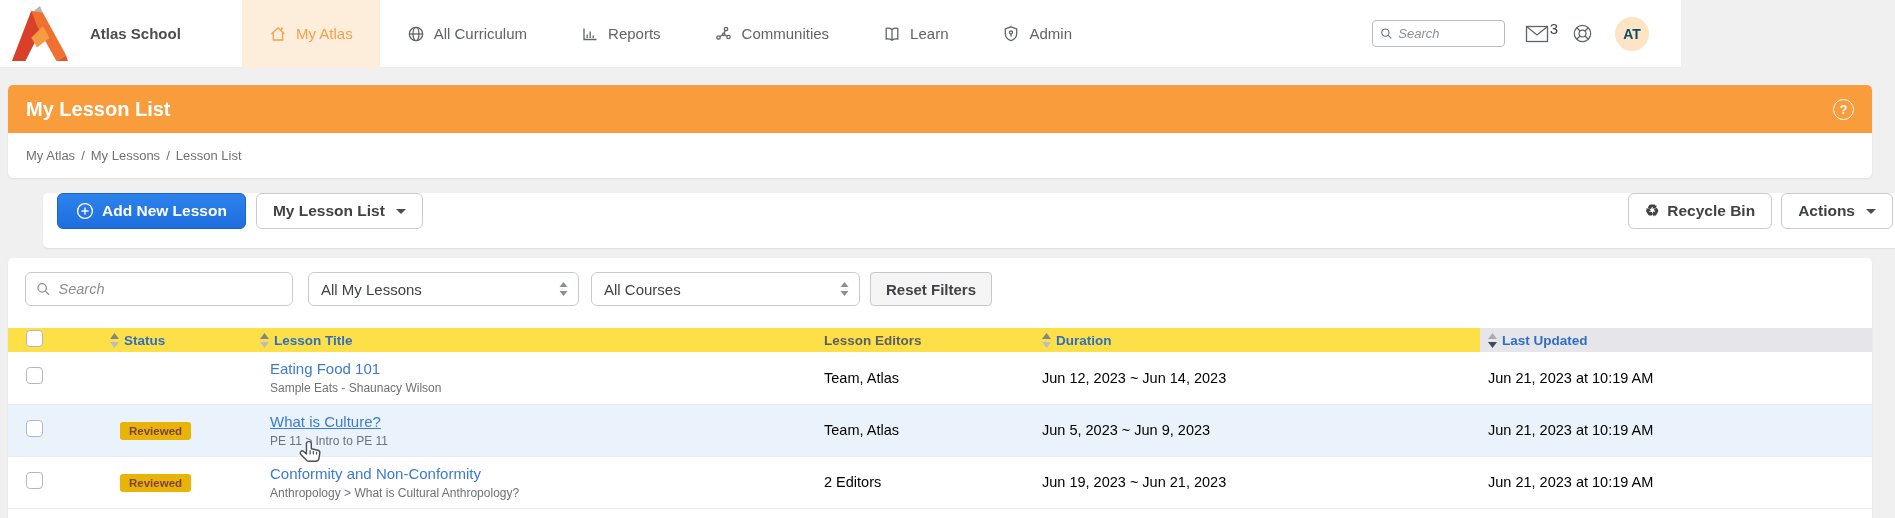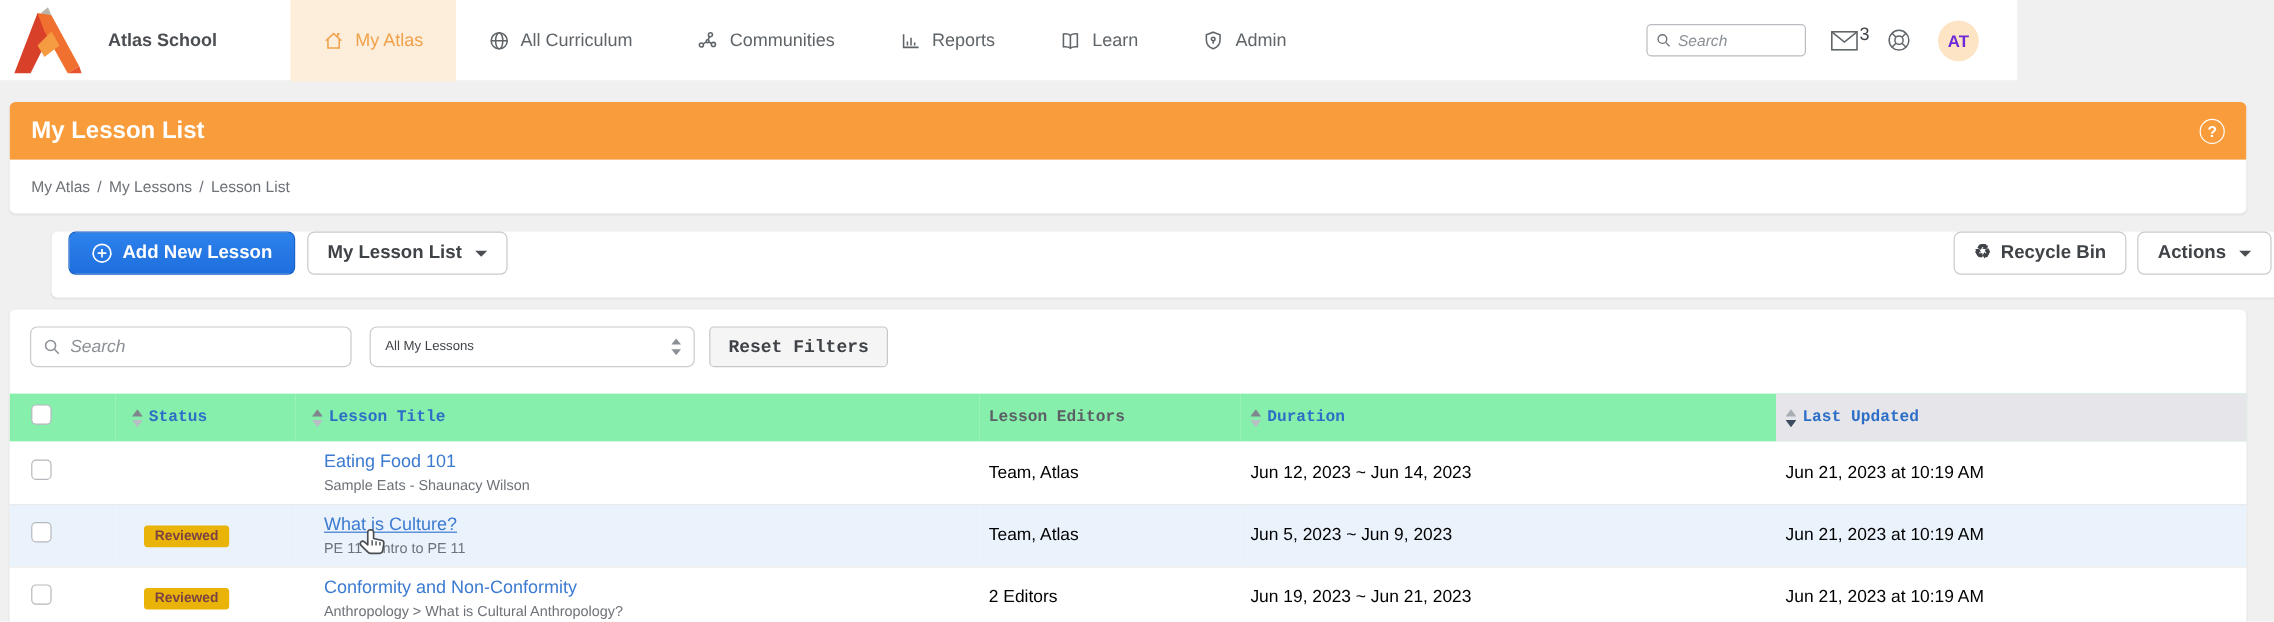--- a/index.html
+++ b/index.html
@@ -34,21 +34,21 @@
   .tb-search input {
     border:none; outline:none; width:100%; margin-left:6px;
     font-size:13px; font-family:"Liberation Sans",sans-serif; color:#4a4e52;
   }
   .tb-search input::placeholder { font-style:italic; color:#8a9096; }
   .mail-wrap { display:flex; align-items:flex-start; margin-left:20px; }
   .mail-count { font-size:15px; color:#3f4347; margin-left:1px; transform:translateY(-5px); }
   .buoy-wrap { margin-left:14px; display:flex; align-items:center; }
   .avatar {
     margin-left:22px; width:34px; height:34px; border-radius:50%;
-    background:#fce4c4; color:#6d28d9; font-weight:bold; font-size:14px;
+    background:#fce4c4; color:#0c4a6e; font-weight:bold; font-size:14px;
     display:flex; align-items:center; justify-content:center;
   }
   
   .card {
     position:absolute; left:8px; width:1864px; background:#fff;
     border-radius:5px; box-shadow:0 1px 2px rgba(0,0,0,.07);
   }
   .card-header { top:85px; height:93px; overflow:hidden; }
   .orange-bar {
     height:48px; background:#f89c3c; display:flex; align-items:center;
@@ -89,33 +89,33 @@
     width:268px; height:34px; border:1px solid #c8cacc; border-radius:6px;
     display:flex; align-items:center; padding:0 10px; margin-right:15px; background:#fff;
   }
   .f-search input {
     border:none; outline:none; width:100%; margin-left:8px; font-size:14.5px;
     font-family:"Liberation Sans",sans-serif; color:#4a4e52;
   }
   .f-search input::placeholder { font-style:italic; color:#8a9096; }
   .f-select {
     height:34px; border:1px solid #c8cacc; border-radius:6px; background:#fff;
-    display:flex; align-items:center; padding:0 10px 0 12px; font-size:11px; color:#3f4347;
+    display:flex; align-items:center; padding:0 10px 0 12px; font-size:15px; color:#3f4347;
     cursor:pointer;
   }
   .f-select .val { flex:1; }
   .f-sel-lessons { width:271px; margin-right:12px; }
   .f-sel-courses { width:269px; margin-right:10px; }
   .btn-reset {
     height:34px; border:1px solid #c6c8ca; border-radius:4px; background:#f5f5f6;
     font-size:15px; font-weight:bold; color:#3f4347; padding:0 15px; cursor:pointer;
-    font-family:Liberation Mono, monospace;
+    font-family:Liberation Sans, sans-serif;
   }
   table { width:100%; border-collapse:collapse; table-layout:fixed; margin-top:22px; }
-  thead tr { height:40px; background:#86efac;font-family:Liberation Mono, monospace; }
+  thead tr { height:24px; background:#fde047; }
   th { text-align:left; font-size:13.5px; font-weight:bold; vertical-align:middle; }
   .th-inner { display:flex; align-items:center; gap:5px; }
   .th-sortable { color:#2d6fc7; cursor:pointer; }
   .th-plain { color:#5c6065;text-align:center; }
   .th-pad14 { padding-left:14px; }
   .th-pad8 { padding-left:8px; }
   .col-updated-head { background:#e6e6ea; }
   tbody tr { height:52px; border-bottom:1px solid #e9eaec; background:#fff; }
   tbody tr.row-alt { background:#eaf2fb; }
   td { vertical-align:middle; }
@@ -164,38 +164,38 @@
     <div class="nav-item">
       <svg width="18" height="18" viewBox="0 0 18 18" fill="none" stroke="#5f6468" stroke-width="1.3">
         <circle cx="9" cy="9" r="6.7"></circle>
           <ellipse cx="9" cy="9" rx="3" ry="6.7"></ellipse>
           <line x1="2.3" y1="9" x2="15.7" y2="9"></line>
       </svg>
       <span>All Curriculum</span>
     </div>
     <div class="nav-item">
       <svg width="18" height="18" viewBox="0 0 18 18" fill="none" stroke="#5f6468" stroke-width="1.3">
+        <path d="M3 3.5 V14.5 H15.5"></path>
+          <line x1="6.2" y1="13" x2="6.2" y2="9.5"></line>
+          <line x1="9.2" y1="13" x2="9.2" y2="6.5"></line>
+          <line x1="12.2" y1="13" x2="12.2" y2="10.5"></line>
+      </svg>
+      <span>Reports</span>
+    </div>
+    <div class="nav-item">
+      <svg width="18" height="18" viewBox="0 0 18 18" fill="none" stroke="#5f6468" stroke-width="1.3">
         <circle cx="3.5" cy="12.5" r="1.7"></circle>
           <circle cx="11" cy="4" r="1.7"></circle>
           <circle cx="13.5" cy="12" r="1.7"></circle>
           <circle cx="8.7" cy="9.3" r="1.2"></circle>
         <line x1="5" y1="11.5" x2="7.6" y2="9.9"></line>
           <line x1="10.2" y1="5.5" x2="9.1" y2="8.2"></line>
           <line x1="9.9" y1="10" x2="12" y2="11.3"></line>
       </svg>
       <span>Communities</span>
-    </div>
-    <div class="nav-item">
-      <svg width="18" height="18" viewBox="0 0 18 18" fill="none" stroke="#5f6468" stroke-width="1.3">
-        <path d="M3 3.5 V14.5 H15.5"></path>
-          <line x1="6.2" y1="13" x2="6.2" y2="9.5"></line>
-          <line x1="9.2" y1="13" x2="9.2" y2="6.5"></line>
-          <line x1="12.2" y1="13" x2="12.2" y2="10.5"></line>
-      </svg>
-      <span>Reports</span>
     </div>
     <div class="nav-item">
       <svg width="18" height="18" viewBox="0 0 18 18" fill="none" stroke="#5f6468" stroke-width="1.3">
         <path d="M9 4.5 C7.4 3.2 5.4 3 3.2 3.3 V14 C5.4 13.7 7.4 14 9 15.2 C10.6 14 12.6 13.7 14.8 14 V3.3 C12.6 3 10.6 3.2 9 4.5 Z"></path>
           <line x1="9" y1="4.5" x2="9" y2="15"></line>
       </svg>
       <span>Learn</span>
     </div>
     <div class="nav-item">
       <svg width="18" height="18" viewBox="0 0 18 18" fill="none" stroke="#5f6468" stroke-width="1.3">
@@ -279,20 +279,27 @@
   <div class="filter-row">
     <div class="f-search">
       <svg width="16" height="16" viewBox="0 0 16 16" fill="none" stroke="#8a9096" stroke-width="1.4">
         <circle cx="6.8" cy="6.8" r="4.6"></circle>
           <line x1="10.3" y1="10.3" x2="14.3" y2="14.3"></line>
       </svg>
       <input type="text" placeholder="Search" style="">
     </div>
     <div class="f-select f-sel-lessons">
       <span class="val">All My Lessons</span>
+      <svg width="9" height="14" viewBox="0 0 9 14">
+        <polygon points="4.5,0 8.5,5 0.5,5" fill="#8a9096"></polygon>
+          <polygon points="0.5,9 8.5,9 4.5,14" fill="#8a9096"></polygon>
+      </svg>
+    </div>
+    <div class="f-select f-sel-courses">
+      <span class="val">All Courses</span>
       <svg width="9" height="14" viewBox="0 0 9 14">
         <polygon points="4.5,0 8.5,5 0.5,5" fill="#8a9096"></polygon>
           <polygon points="0.5,9 8.5,9 4.5,14" fill="#8a9096"></polygon>
       </svg>
     </div>
     <button class="btn-reset">Reset Filters</button>
   </div>
 
   <table>
     <colgroup>

